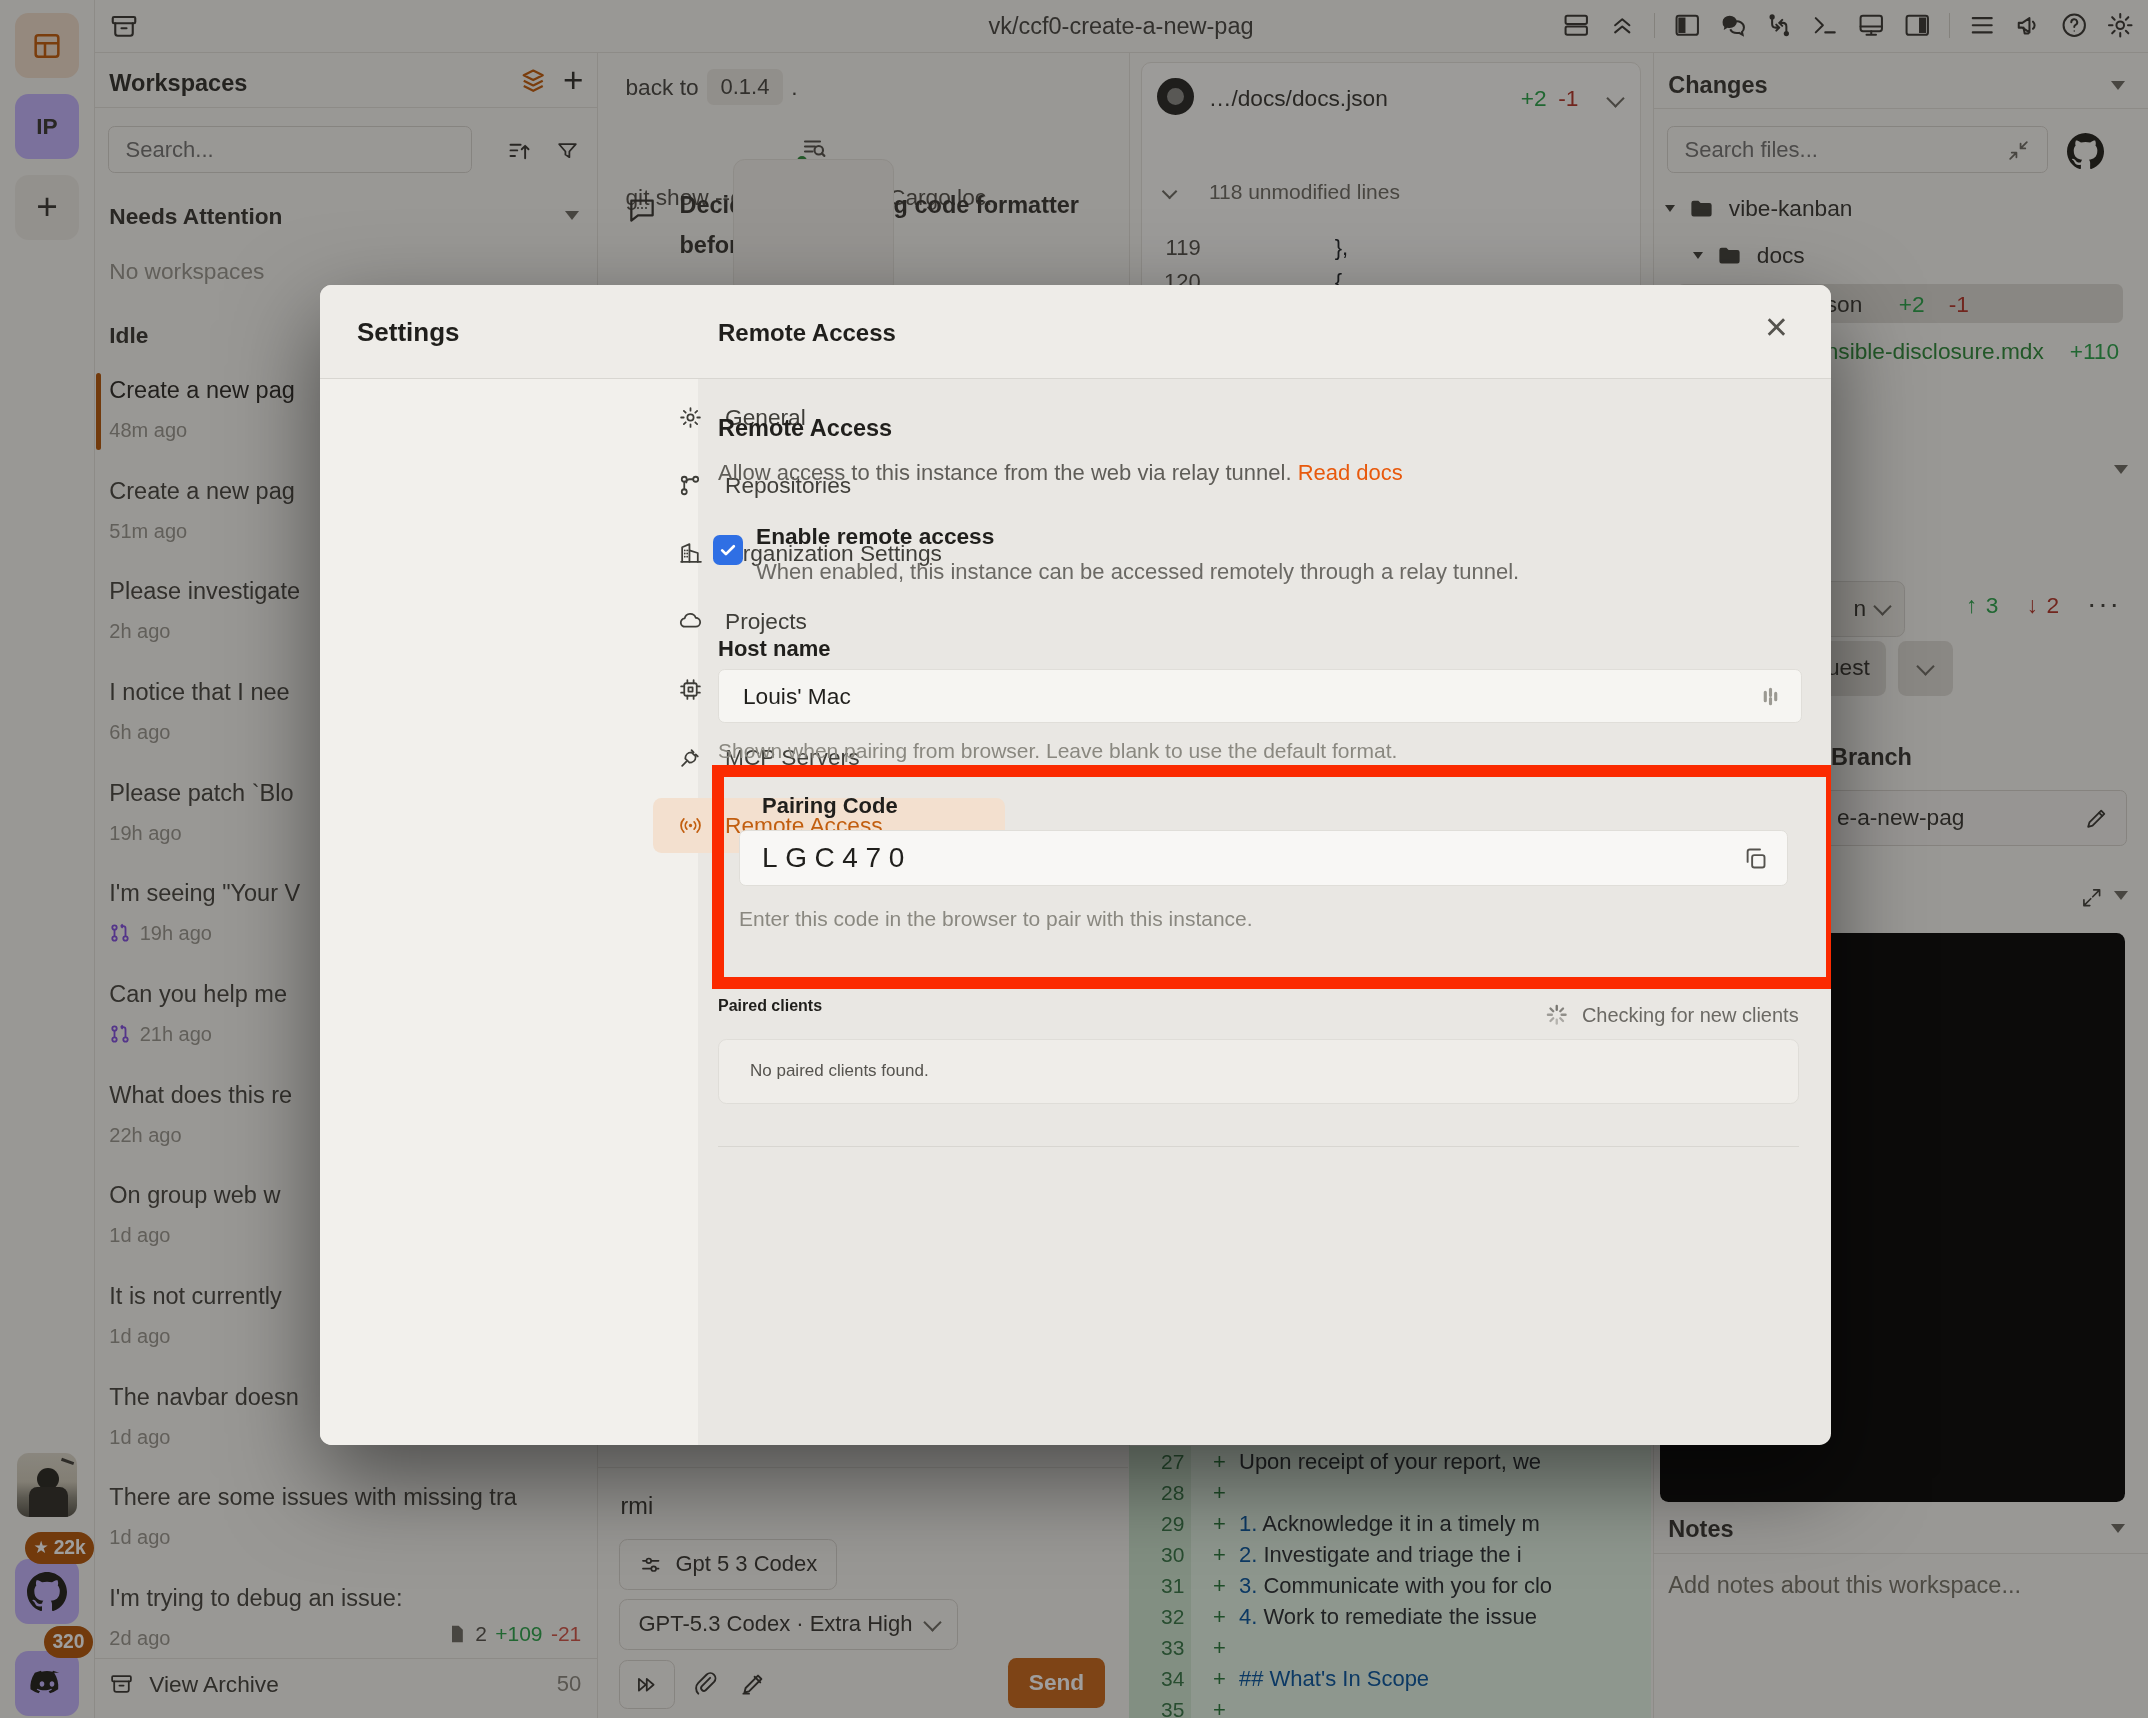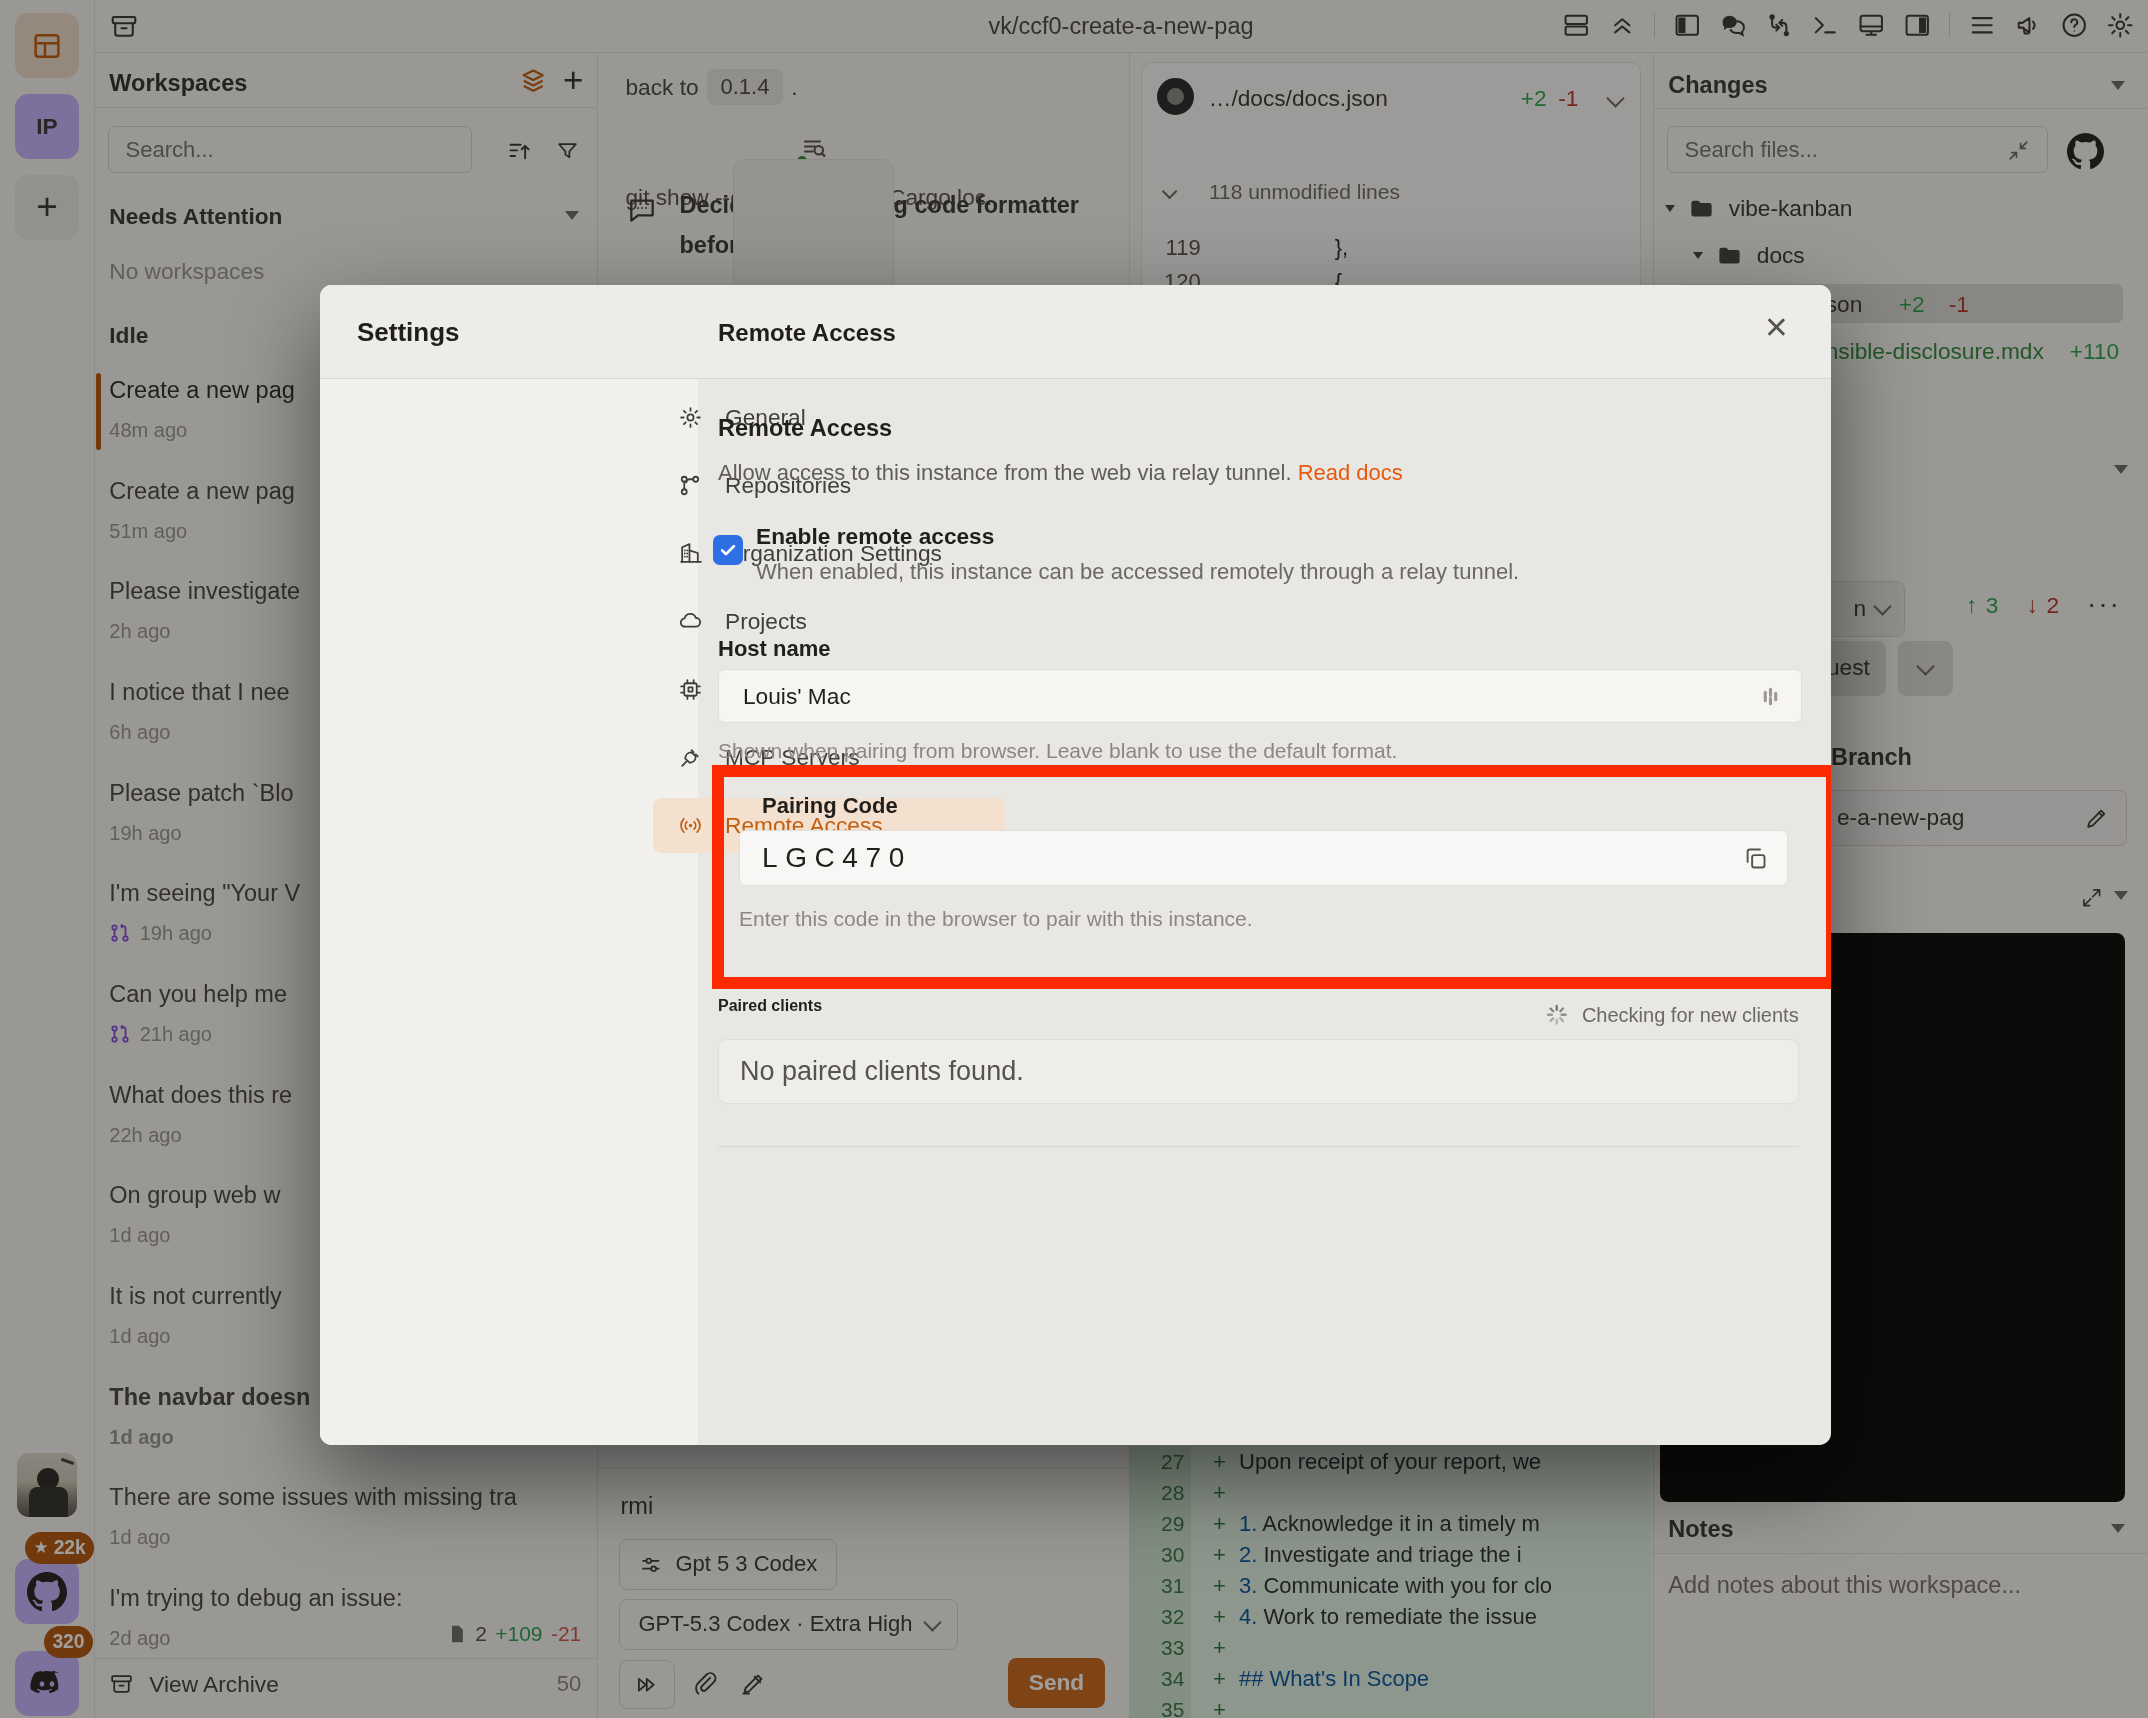--- a/index.html
+++ b/index.html
@@ -283,21 +283,21 @@
       <div class="s-time" style="margin-top:13.4px;">
           <span>1d ago</span>
         </div>
     </div>
     <div class="abs" style="left:14.3px;top:1230px;">
       <div class="s-title nowrap" style="width:208px;">It is not currently</div>
       <div class="s-time" style="margin-top:13.4px;">
           <span>1d ago</span>
         </div>
     </div>
-    <div class="abs" style="left:14.3px;top:1331px;font-weight:bold;">
+    <div class="abs" style="left:14.3px;top:1331px;">
       <div class="s-title nowrap" style="width:208px;">The navbar doesn</div>
       <div class="s-time" style="margin-top:13.4px;">
           <span>1d ago</span>
         </div>
     </div>
     <div class="abs" style="left:14.3px;top:1431px;">
       <div class="s-title nowrap" style="width:472px;">There are some issues with missing tra</div>
       <div class="s-time" style="margin-top:13.4px;">
           <span>1d ago</span>
         </div>
@@ -692,19 +692,19 @@
         <line x1="3" y1="12" x2="7" y2="12" opacity="0.6"></line>
           <line x1="17" y1="12" x2="21" y2="12" opacity="0.7"></line>
         <line x1="5.6" y1="5.6" x2="8.4" y2="8.4" opacity="0.8"></line>
           <line x1="15.6" y1="15.6" x2="18.4" y2="18.4" opacity="0.5"></line>
         <line x1="5.6" y1="18.4" x2="8.4" y2="15.6" opacity="0.5"></line>
           <line x1="15.6" y1="8.4" x2="18.4" y2="5.6" opacity="0.8"></line>
       </svg>
       <span style="font-size:20px;color:#6b6964;">Checking for new clients</span>
     </div>
     <div class="abs" style="left:398px;top:754px;width:1081px;height:65px;background:#efede9;border:0.8px solid #dfddd8;border-radius:8.4px;box-sizing:border-box;display:flex;align-items:center;">
-      <span style="margin-left:21px;font-size:27px;color:#55534e;">No paired clients found.</span>
+      <span style="margin-left:31px;font-size:17px;color:#55534e;">No paired clients found.</span>
     </div>
     <div class="abs" style="left:398px;top:861px;width:1081px;height:0.8px;background:#d8d6d1;"></div>
   </div>
 
 </div>
 
 
 </body></html>

